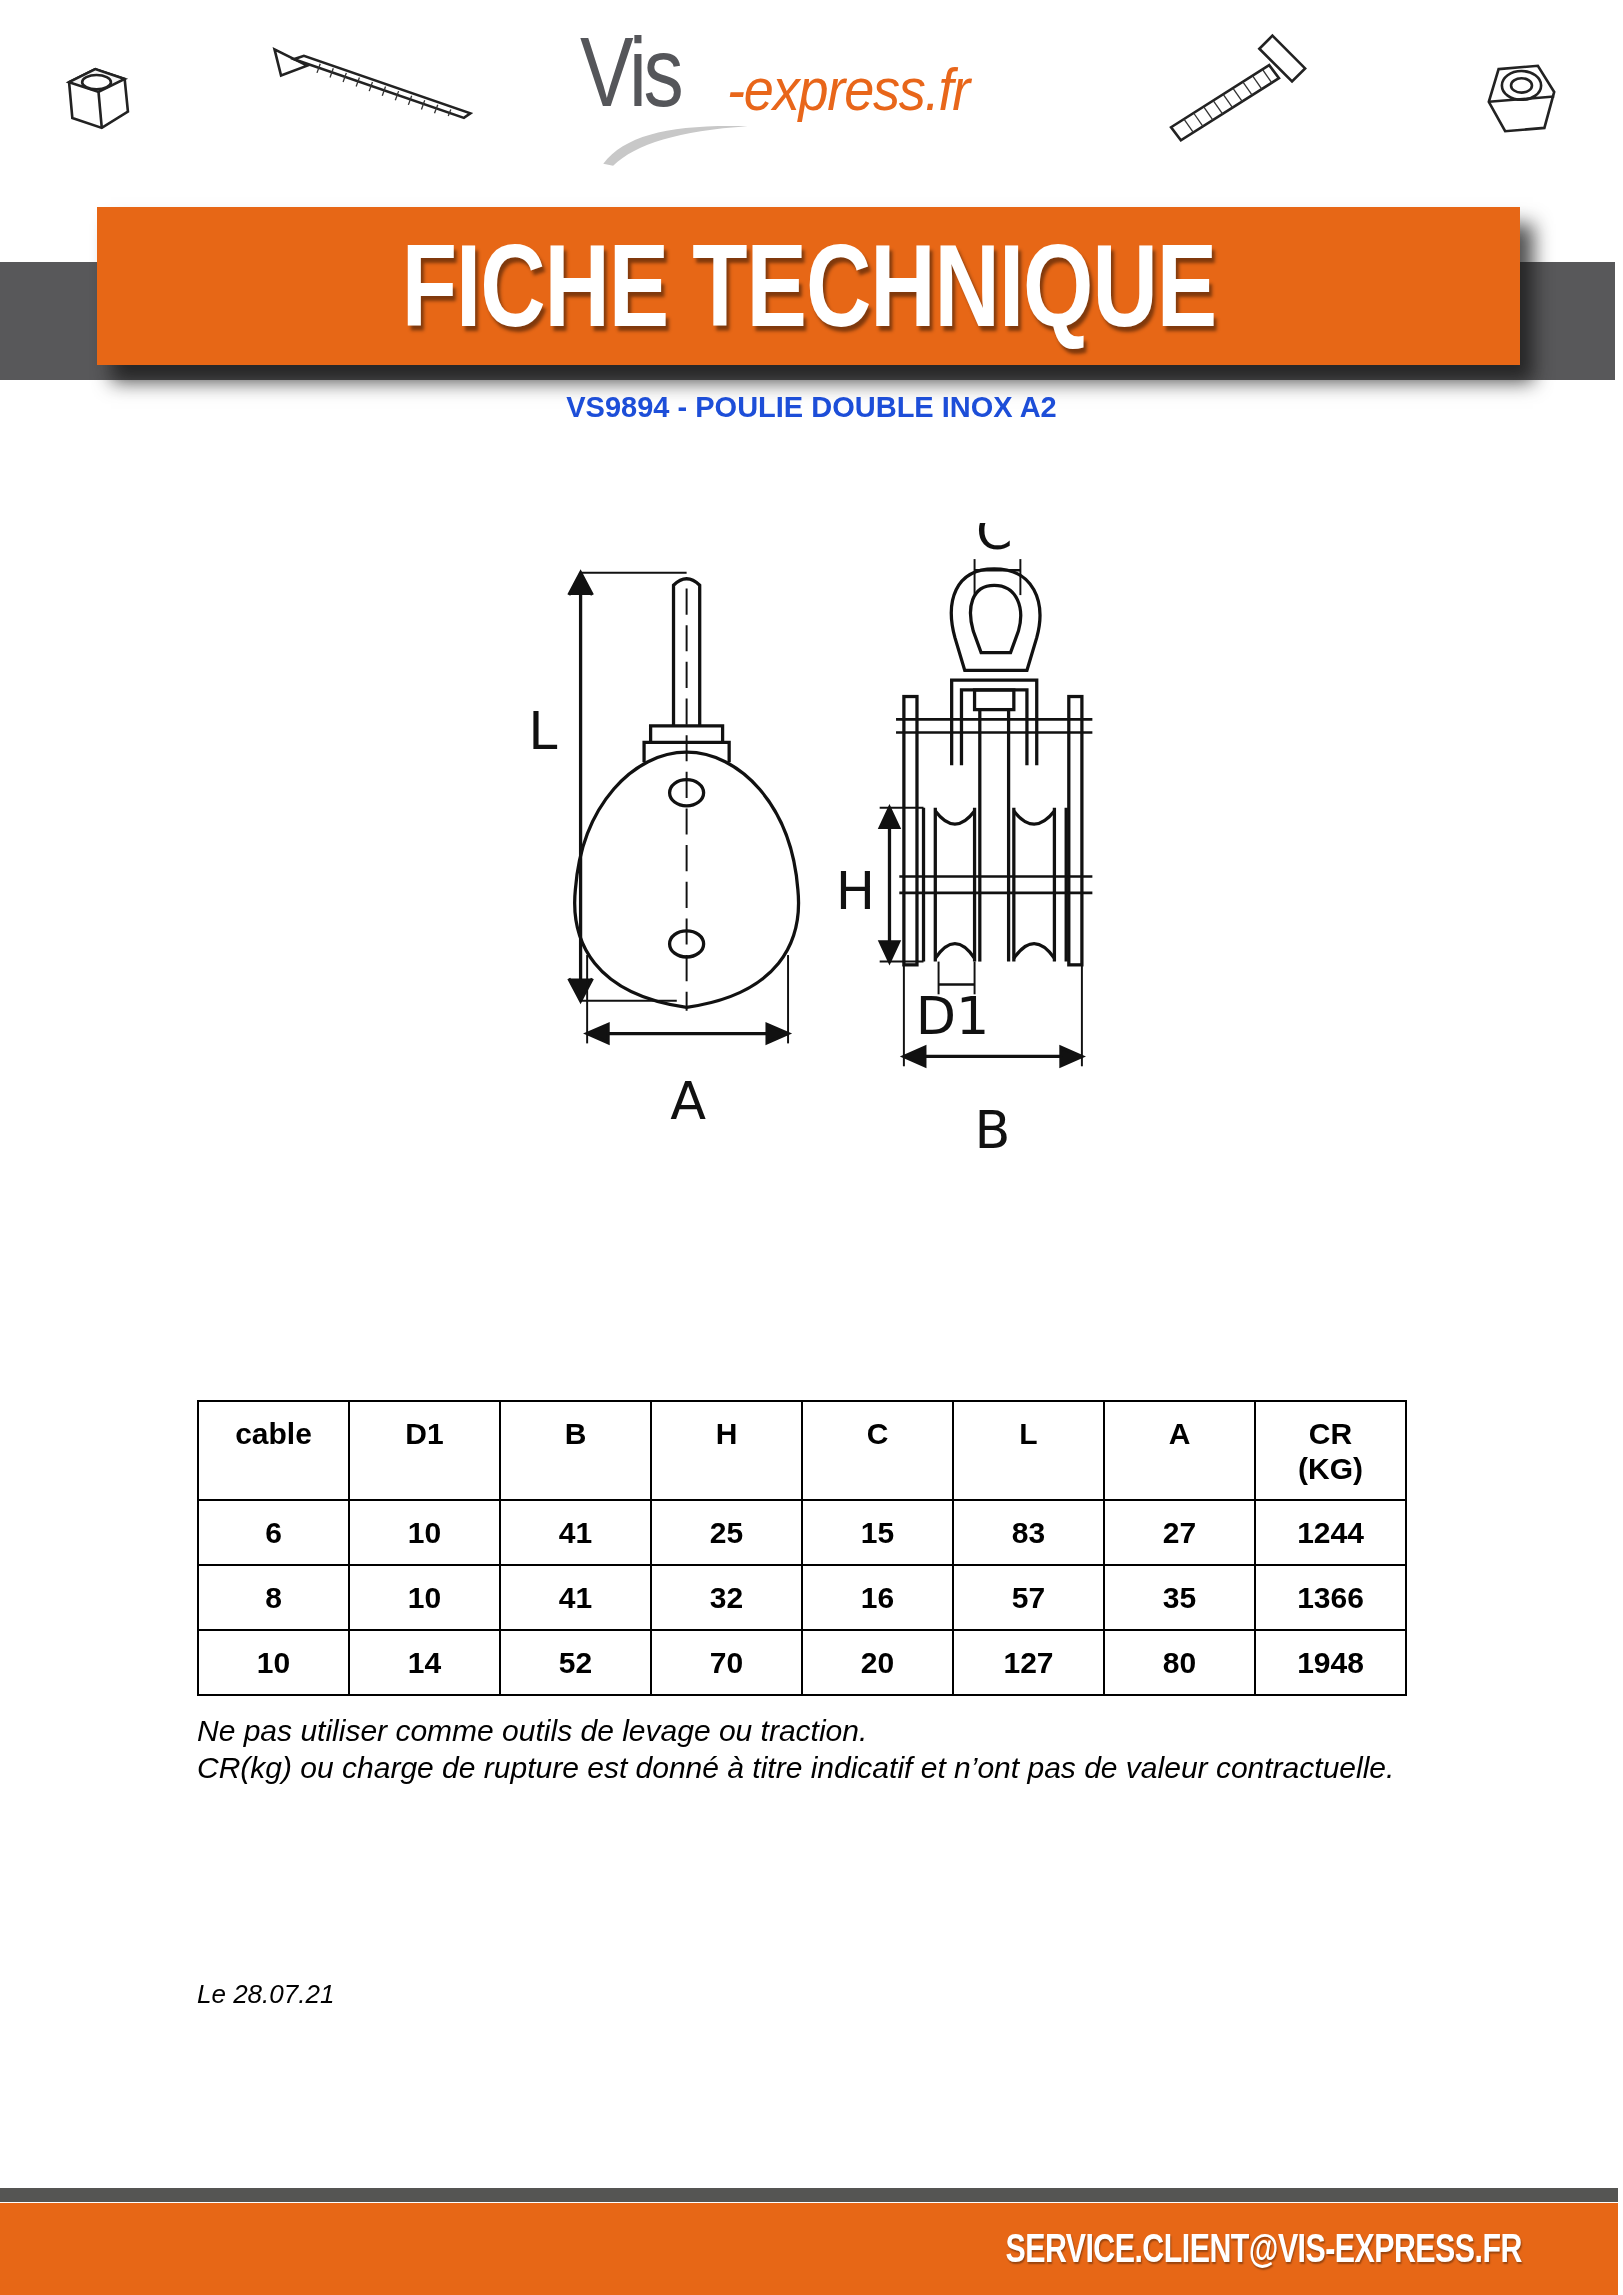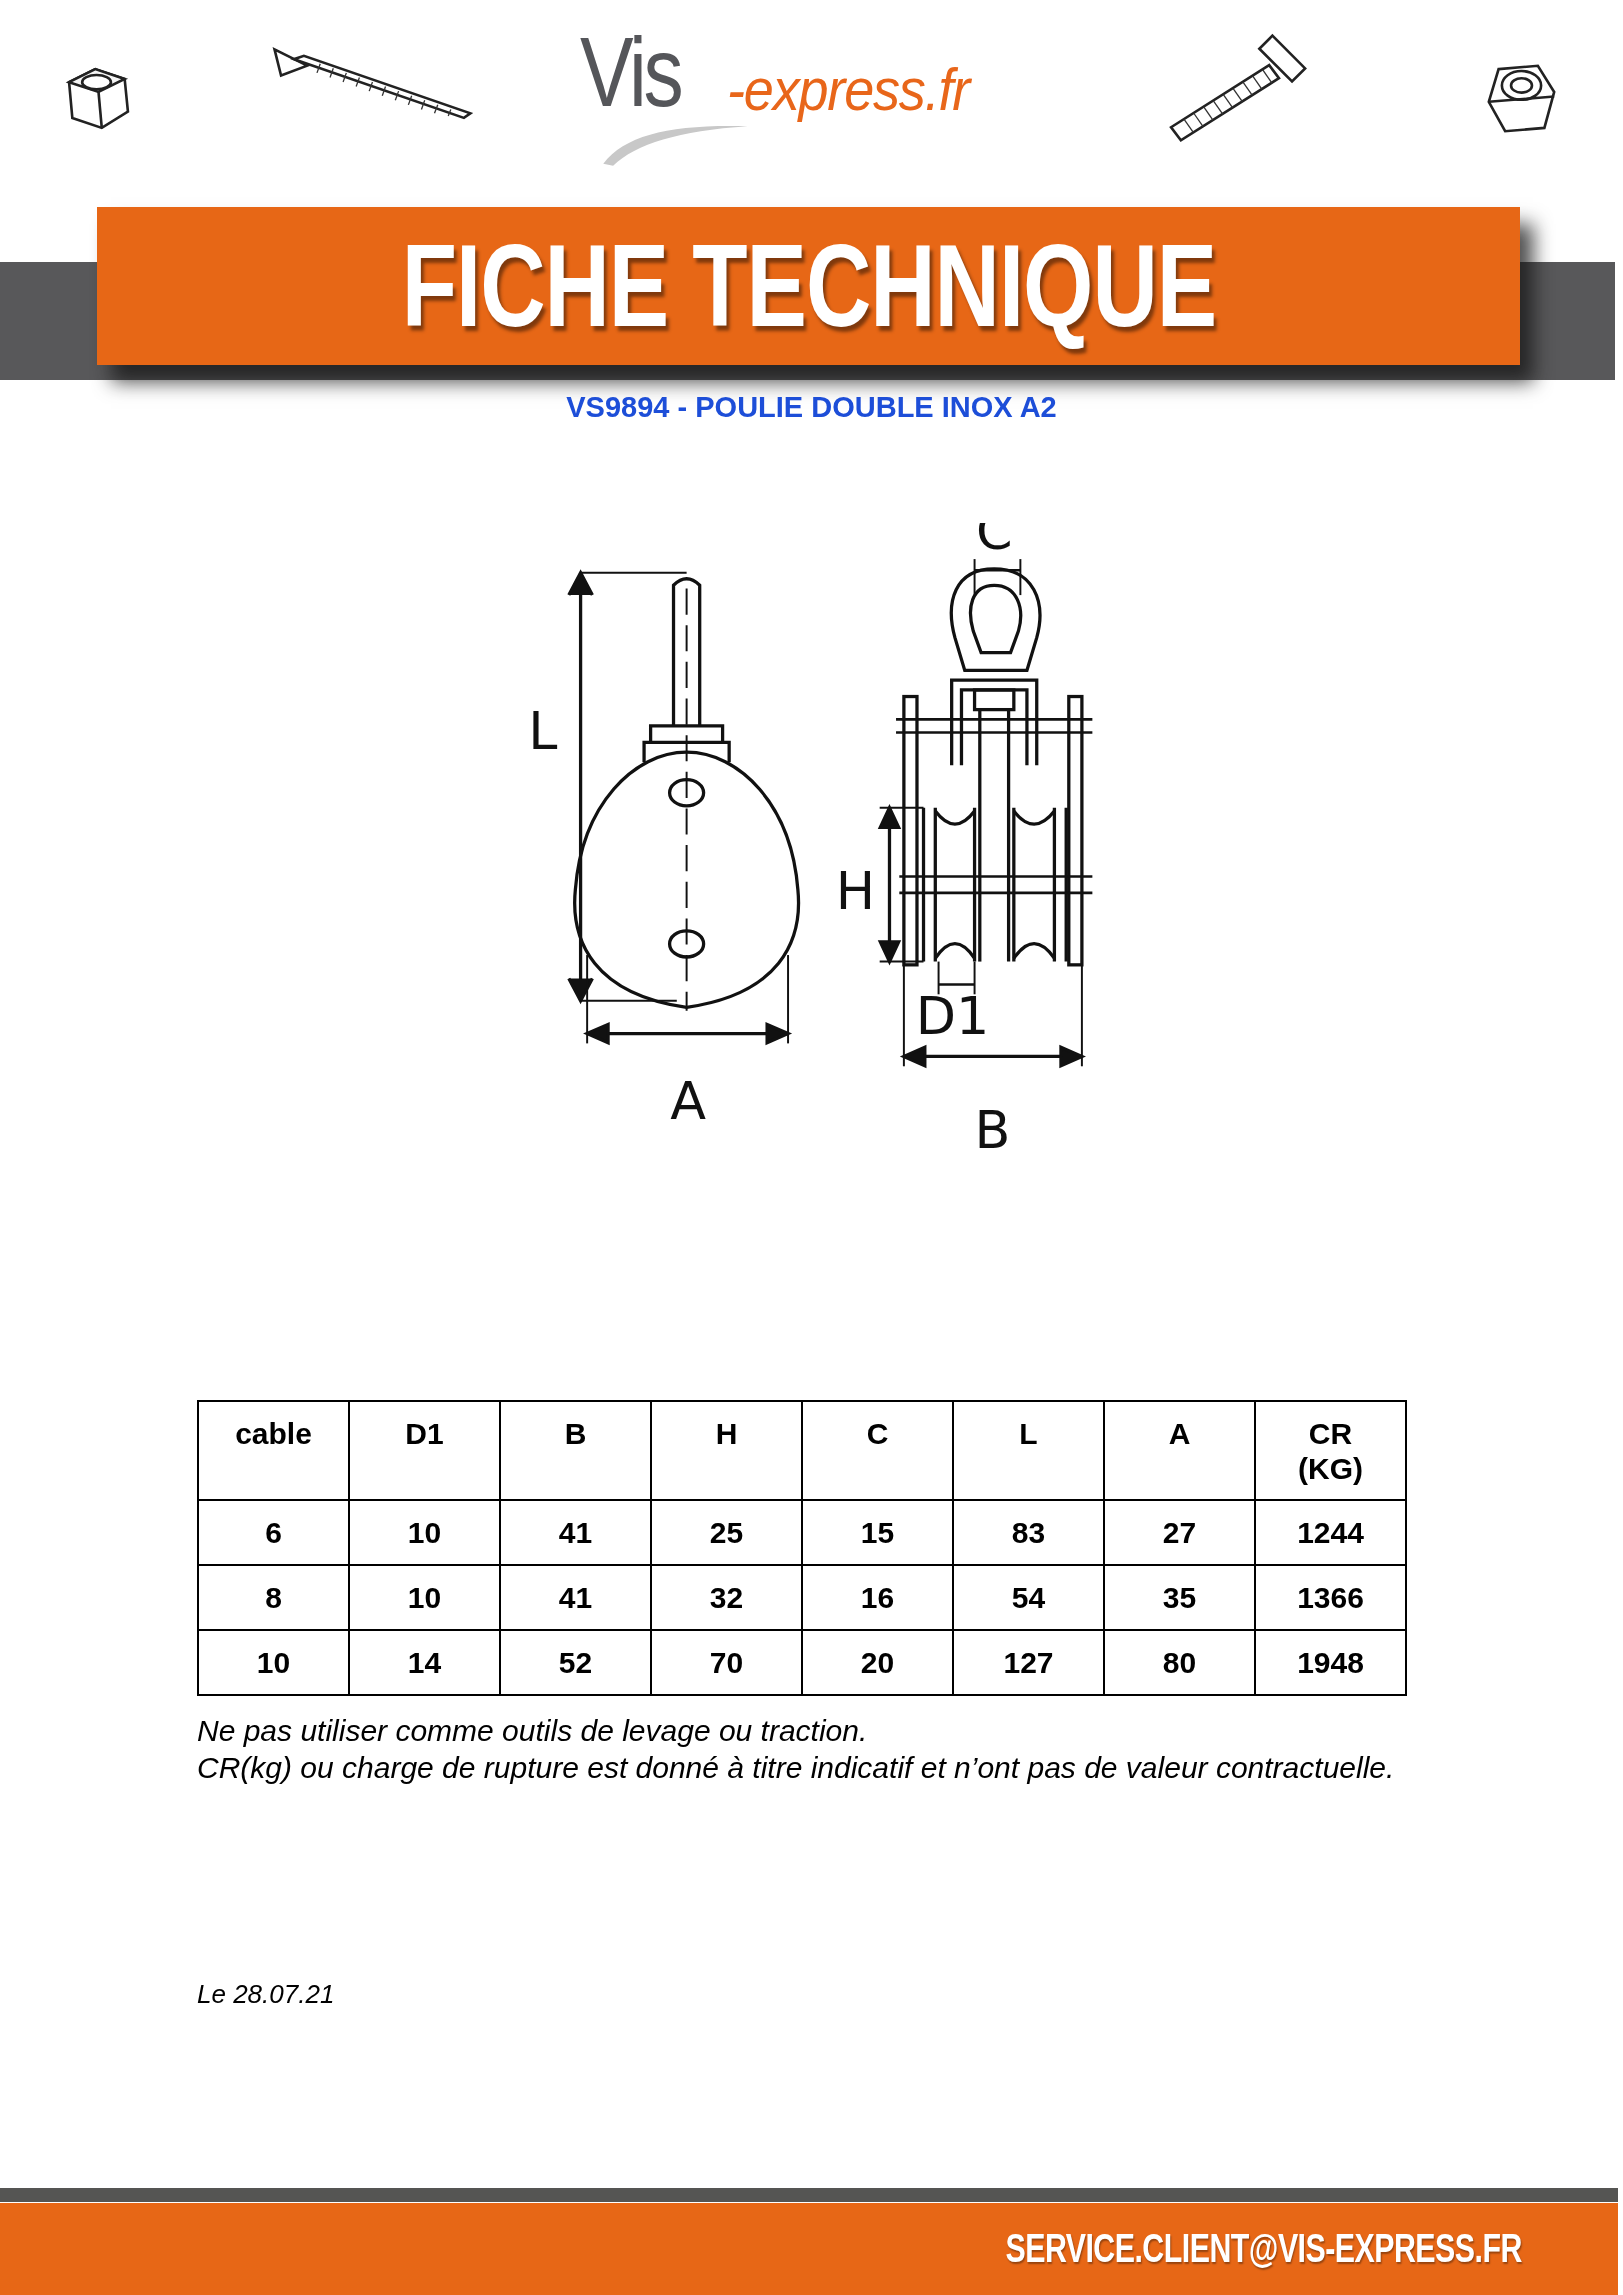--- a/index.html
+++ b/index.html
@@ -226,21 +226,21 @@
     <td>83</td>
     <td>27</td>
     <td>1244</td>
   </tr>
   <tr>
     <td>8</td>
     <td>10</td>
     <td>41</td>
     <td>32</td>
     <td>16</td>
-    <td>54</td>
+    <td>57</td>
     <td>35</td>
     <td>1366</td>
   </tr>
   <tr>
     <td>10</td>
     <td>14</td>
     <td>52</td>
     <td>70</td>
     <td>20</td>
     <td>127</td>

